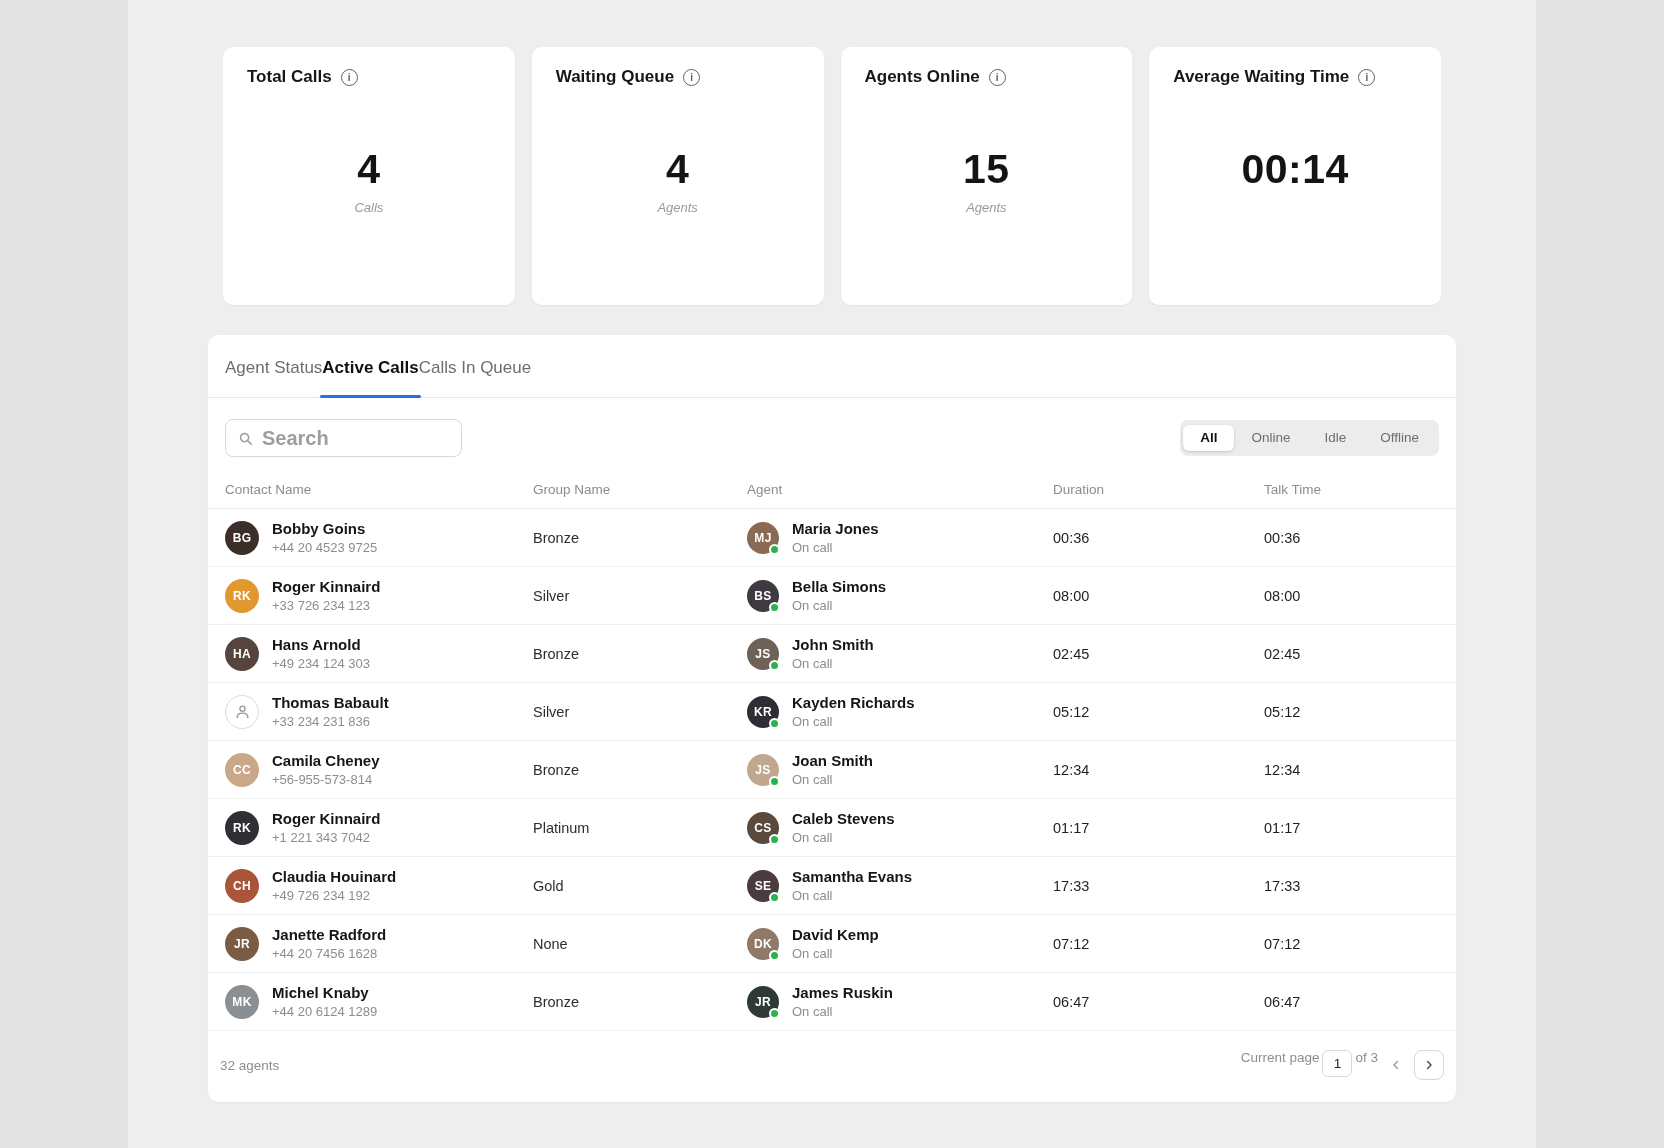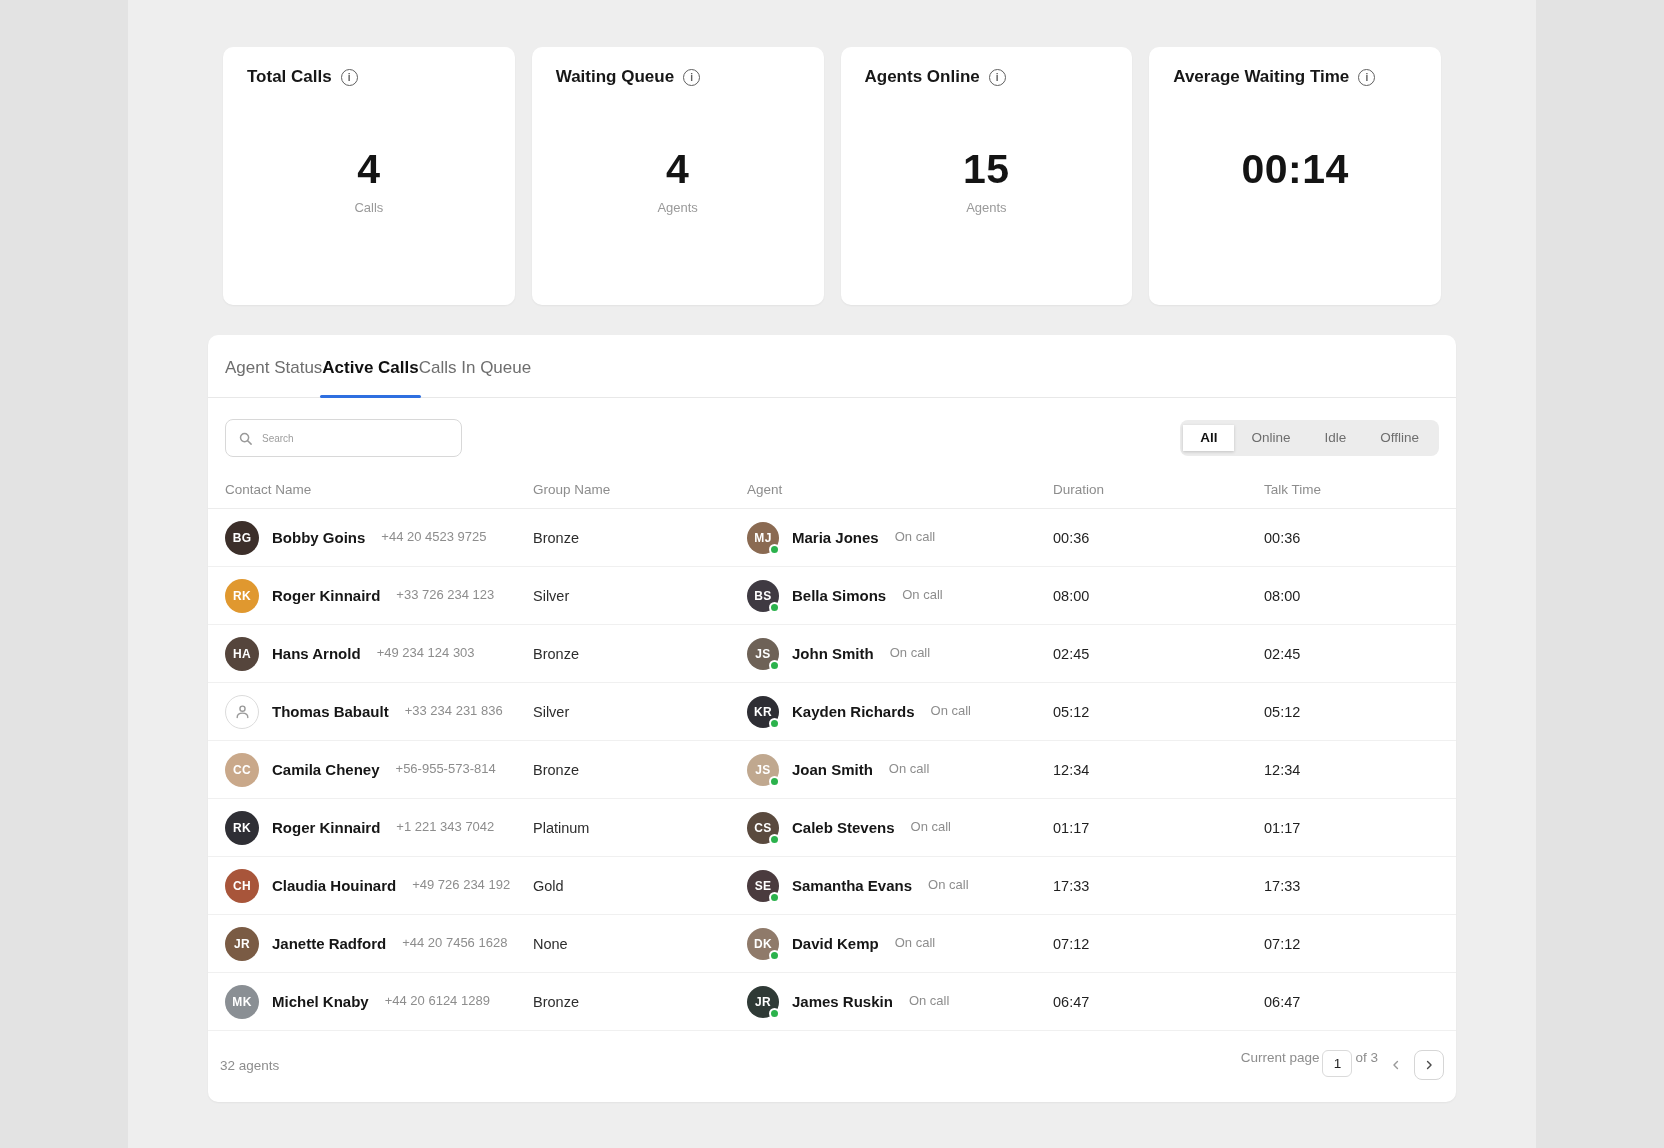--- a/index.html
+++ b/index.html
@@ -45,21 +45,21 @@
     font-size: 10px; color: #5f5f5f; font-weight: 700;
     cursor: pointer; flex: 0 0 auto;
   }
   .card-body {
     flex: 1;
     display: flex; flex-direction: column;
     align-items: center; justify-content: center;
     margin-top: -8px;
   }
   .card-value { font-size: 41px; font-weight: 700; color: #141414; letter-spacing: 0.5px; }
-  .card-unit { font-size: 13px; color: #9a9a9a; margin-top: 7px; min-height: 15px; }
+  .card-unit { font-size: 13px; color: #9a9a9a; margin-top: 7px; min-height: 15px; font-style: italic; }
 
   
   .panel {
     background: #ffffff;
     border-radius: 10px;
     margin-top: 30px;
     box-shadow: 0 1px 2px rgba(0,0,0,0.05);
     overflow: hidden;
   }
   .tabs {
@@ -89,38 +89,39 @@
   .searchbox {
     width: 237px; height: 38px;
     border: 1px solid #d8d8d8; border-radius: 8px;
     display: flex; align-items: center; gap: 9px;
     padding: 0 12px;
     background: #fff;
   }
   .searchbox svg { flex: 0 0 auto; }
   .searchbox input {
     border: none; outline: none; width: 100%;
-    font-size: 10px; color: #0f172a;
+    font-size: 20px; color: #0f172a;
     font-family: "Liberation Sans", sans-serif;
     background: transparent;
+    font-weight: bold;
   }
   .searchbox input::placeholder { color: #9d9d9d; }
 
   .segmented {
     display: flex; align-items: center;
     background: #ececec;
     border-radius: 8px;
     padding: 3px;
     height: 36px;
   }
   .seg {
     padding: 6px 17px;
     font-size: 13.5px;
     color: #6e6e6e;
-    border-radius: 0;
+    border-radius: 6px;
     cursor: pointer;
     line-height: 1;
     display: flex; align-items: center;
   }
   .seg.active {
     background: #ffffff;
     color: #111;
     font-weight: 700;
     box-shadow: 0 1px 3px rgba(0,0,0,0.18);
   }
@@ -137,21 +138,21 @@
     padding-top: 6px; padding-bottom: 11px;
   }
   .th { font-size: 13.5px; color: #8d8d8d; }
   .trow {
     height: 58px;
     border-bottom: 1px solid #f0f0f0;
     cursor: pointer;
   }
   .cell { font-size: 14.5px; color: #2d2d2d; }
   .contact-cell, .agent-cell { display: flex; align-items: center; gap: 13px; }
-  .stack { display: flex; flex-direction: row; gap: 16px; }
+  .stack { display: flex; flex-direction: column; gap: 3px; }
   .name { font-size: 15px; font-weight: 700; color: #161616; }
   .sub { font-size: 13px; color: #8d8d8d; }
   .num { font-size: 14.5px; color: #1f1f1f; }
 
   .avatar {
     width: 34px; height: 34px;
     border-radius: 50%;
     background: #777;
     position: relative;
     flex: 0 0 auto;

